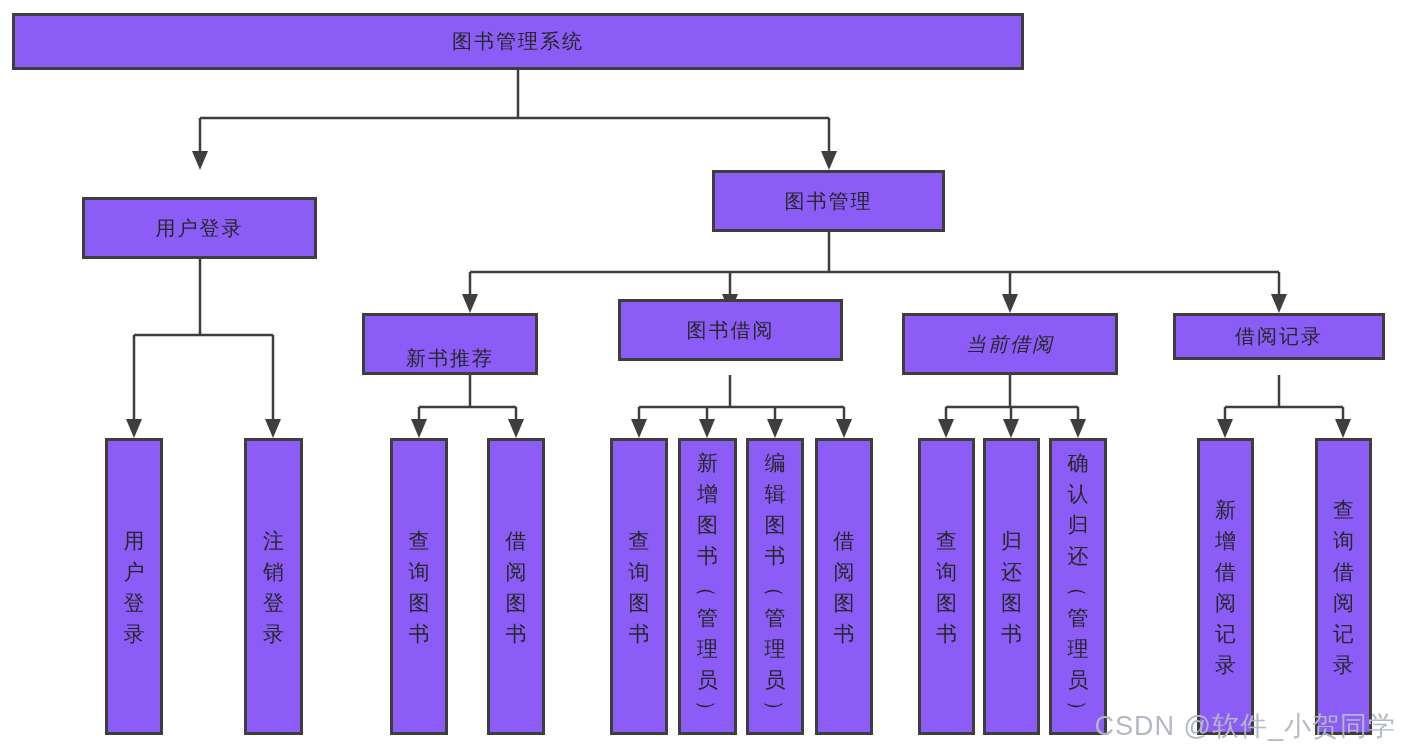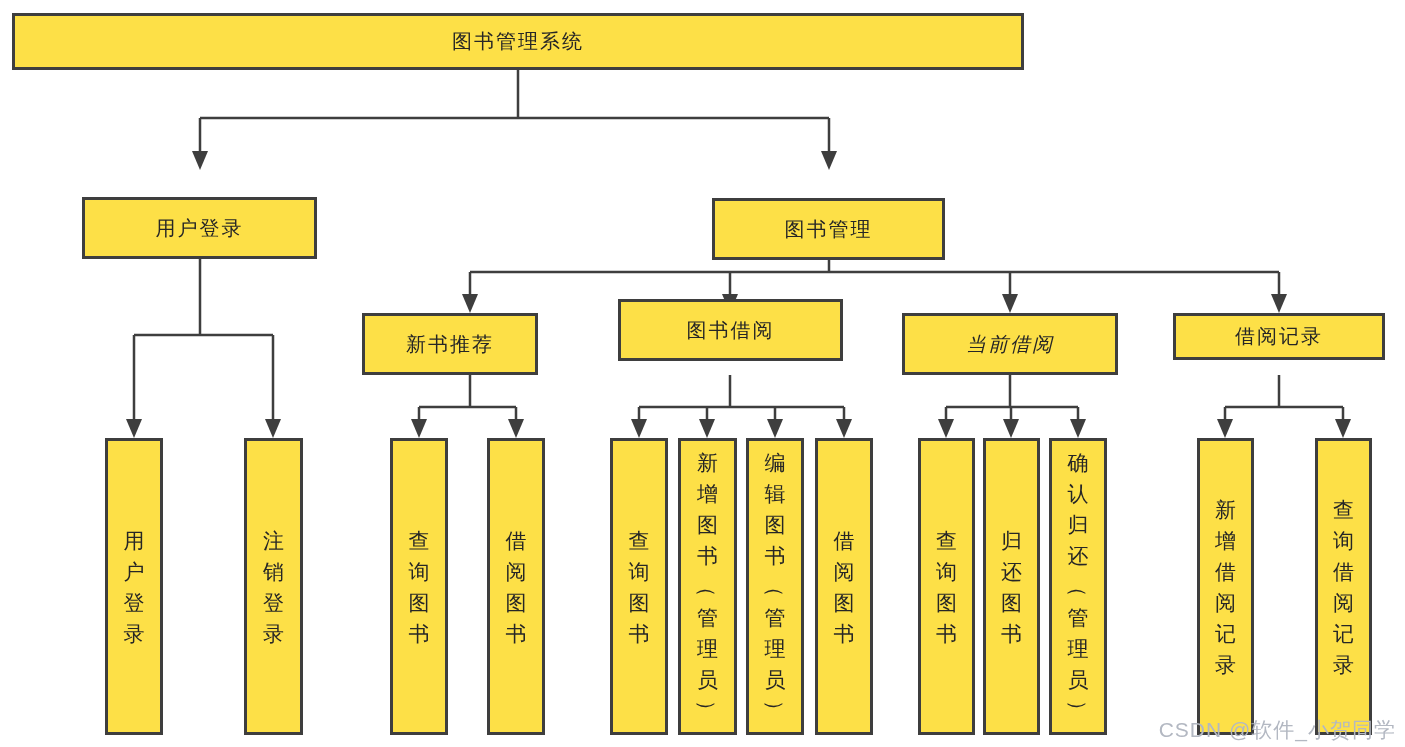--- a/index.html
+++ b/index.html
@@ -17,31 +17,31 @@
     color:var(--text);
     overflow:hidden;
   }
   .wires{position:absolute;left:0;top:0;width:1405px;height:747px;color:var(--line);}
   .wires path{stroke:currentColor;stroke-width:2.5;fill:none;}
   .wires polygon{fill:currentColor;stroke:none;}
   .node{
     position:absolute;
     box-sizing:border-box;
     border:3px solid var(--line);
-    background:#fde047;
+    background:#8b5cf6;
     display:flex;align-items:center;justify-content:center;
   }
   .hbox{font-size:20px;letter-spacing:2px;}
   .vbox{font-size:21px;}
   .vlabel{display:flex;flex-direction:column;align-items:center;}
   .vchar{display:block;line-height:31px;height:31px;text-align:center;}
   .vchar.rot{transform:rotate(90deg);}
   .watermark{
     position:absolute;right:9px;bottom:3px;
-    font-size:21px;letter-spacing:1px;
+    font-size:27px;letter-spacing:1px;
     color:var(--watermark);
     z-index:10;
     pointer-events:none;
   }
 </style>
 </head>
 <body>
 
 <div class="canvas">
 
@@ -88,25 +88,25 @@
     </g>
   </svg>
 
   <div class="node hbox" style="left:12px;top:13px;width:1012px;height:57px;">
     <span>图书管理系统</span>
   </div>
 
   <div class="node hbox" style="left:82px;top:170px;width:235px;height:62px;margin-top:27px;">
     <span>用户登录</span>
   </div>
-  <div class="node hbox" style="left:712px;top:170px;width:233px;height:62px;margin-top:28px;">
+  <div class="node hbox" style="left:712px;top:170px;width:233px;height:62px;">
     <span>图书管理</span>
   </div>
 
-  <div class="node hbox" style="left:362px;top:313px;width:176px;height:62px;">
+  <div class="node hbox" style="left:362px;top:313px;width:176px;height:62px;align-items:flex-end;">
     <span>新书推荐</span>
   </div>
   <div class="node hbox" style="left:618px;top:299px;width:225px;height:62px;text-align:right;">
     <span>图书借阅</span>
   </div>
   <div class="node hbox" style="left:902px;top:313px;width:216px;height:62px;font-style:italic;">
     <span>当前借阅</span>
   </div>
   <div class="node hbox" style="left:1173px;top:313px;width:212px;height:47px;">
     <span>借阅记录</span>

